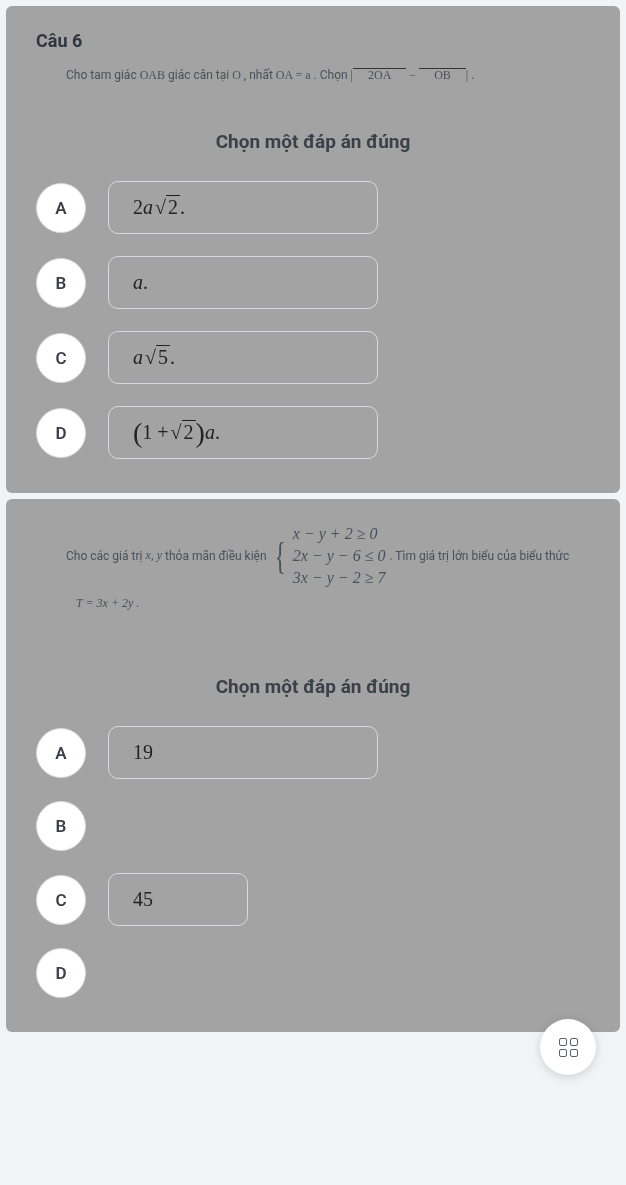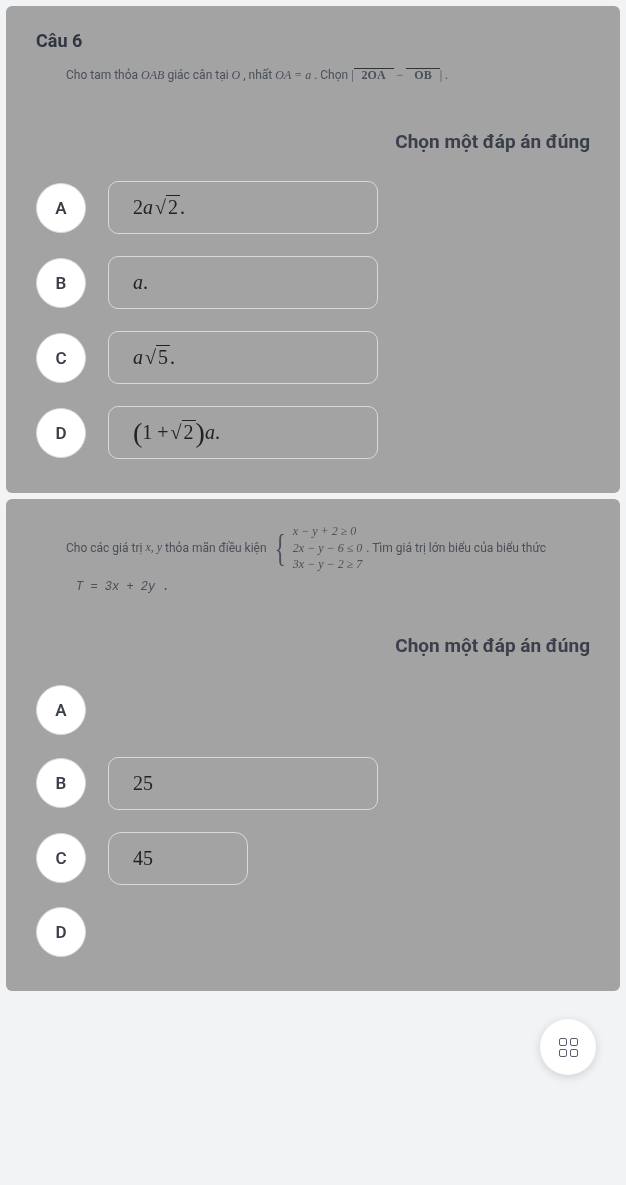--- a/index.html
+++ b/index.html
@@ -23,23 +23,23 @@
       color: #2f3542;
       margin-bottom: 14px;
     }
     .q-text {
       font-size: 12px;
       color: #4a4f59;
       margin-left: 30px;
       margin-bottom: 45px;
       line-height: 1.7;
     }
-    .q-text .italic { font-style: italic; font-family: "Times New Roman", serif; }
+    .q-text .italic { font-family: "Times New Roman", serif; }
     .center-instruction {
-      text-align: right;
+      text-align: center;
       font-size: 19px;
       font-weight: 700;
       color: #3a3f4a;
       margin-bottom: 28px;
     }
     .options { display: flex; flex-direction: column; gap: 22px; }
     .option-row {
       display: flex;
       align-items: center;
       gap: 22px;
@@ -63,82 +63,81 @@
       border-radius: 10px;
       padding: 14px 24px;
       width: 270px;
       min-height: 52px;
       display: flex;
       align-items: center;
       font-family: "Times New Roman", serif;
       font-size: 20px;
       color: #222;
     }
-    .option-box.narrow { width: 140px; border-radius: 13px; }
+    .option-box.narrow { width: 140px; }
     .sqrt {
       display: inline-block;
       position: relative;
       padding-left: 2px;
     }
     .sqrt::before {
       content: "√";
       font-size: 1em;
     }
     .sqrt > span {
       border-top: 1.2px solid #222;
       padding: 0 2px;
     }
     .over {
       border-top: 1px solid #333;
-      padding: 0 8px;
+      padding: 0 15px;
       display: inline-block;
       line-height: 1;
-      font-weight: bold;
     }
     .math-expr { font-family: "Times New Roman", serif; font-style: italic; }
     .brace-system {
       display: inline-flex;
       align-items: center;
       vertical-align: middle;
       margin: 0 4px;
     }
     .brace {
       font-size: 38px;
       line-height: 38px;
       font-family: "Times New Roman", serif;
       margin-right: 4px;
       font-weight: 300;
       transform: scaleX(0.6);
     }
     .brace-lines {
       display: flex;
       flex-direction: column;
-      font-size: 12px;
+      font-size: 16px;
       line-height: 1.35;
       font-family: "Times New Roman", serif;
       font-style: italic;
     }
     .q7-text {
       font-size: 12px;
       color: #4a4f59;
       margin-left: 30px;
       margin-bottom: 10px;
     }
     .q7-line1 {
       display: flex;
       align-items: center;
       flex-wrap: nowrap;
     }
     .q7-T {
-      font-family: Liberation Mono, monospace;
+      font-family: Liberation Serif, serif;
       font-style: italic;
       font-size: 12px;
       margin-left: 10px;
       margin-top: 8px;
-      margin-bottom: 40px;
+      margin-bottom: 64px;
     }
     .fab {
       position: fixed;
       right: 30px;
       bottom: 110px;
       width: 56px;
       height: 56px;
       border-radius: 50%;
       background: #fff;
       box-shadow: 0 2px 10px rgba(0,0,0,0.15);
@@ -163,21 +162,21 @@
       line-height: 0;
       font-family: "Times New Roman", serif;
     }
   </style>
 </head>
 <body>
 
 <div class="question-card">
   <div class="q-title">Câu 6</div>
   <div class="q-text">
-    <span>Cho tam thỏa </span>
+    <span>Cho tam giác </span>
     <span class="italic">OAB</span>
     <span> giác cân tại </span>
     <span class="italic">O</span>
     <span> , nhất </span>
     <span class="italic">OA = a</span>
     <span> . Chọn </span>
     <span class="abs">|<span class="over">2OA</span> − <span class="over">OB</span>|</span> .
   </div>
 
   <div class="center-instruction">Chọn một đáp án đúng</div>
@@ -220,24 +219,24 @@
       <span> . Tìm giá trị lớn biểu của biểu thức</span>
     </div>
     <div class="q7-T">T = 3x + 2y .</div>
   </div>
 
   <div class="center-instruction">Chọn một đáp án đúng</div>
 
   <div class="options">
     <div class="option-row">
       <div class="option-letter">A</div>
+      <div class="option-box">19</div>
     </div>
     <div class="option-row">
       <div class="option-letter">B</div>
-      <div class="option-box">25</div>
     </div>
     <div class="option-row">
       <div class="option-letter">C</div>
       <div class="option-box narrow">45</div>
     </div>
     <div class="option-row">
       <div class="option-letter">D</div>
     </div>
   </div>
 </div>

